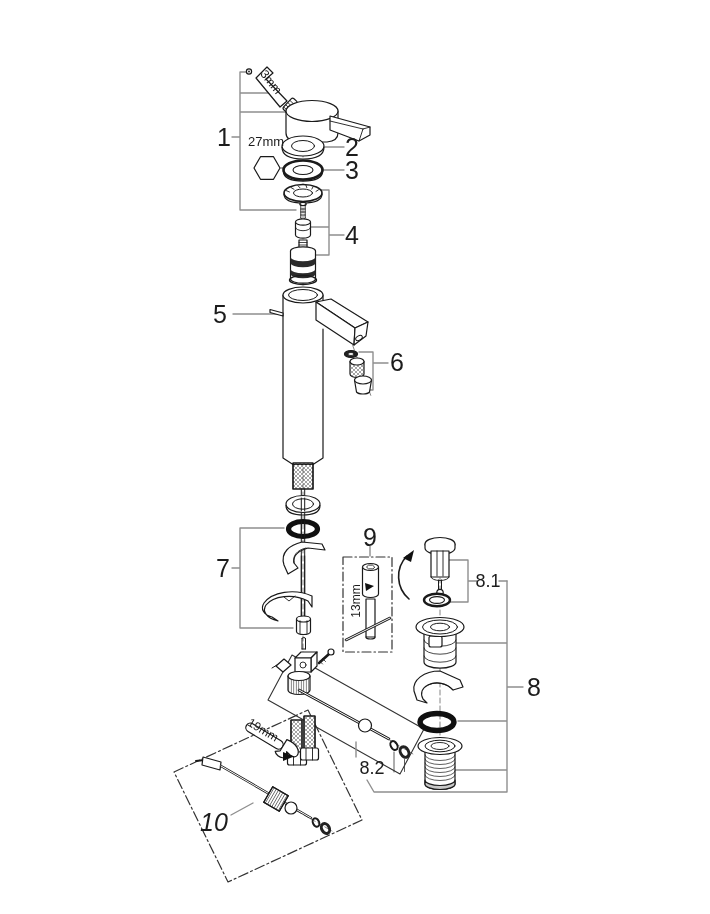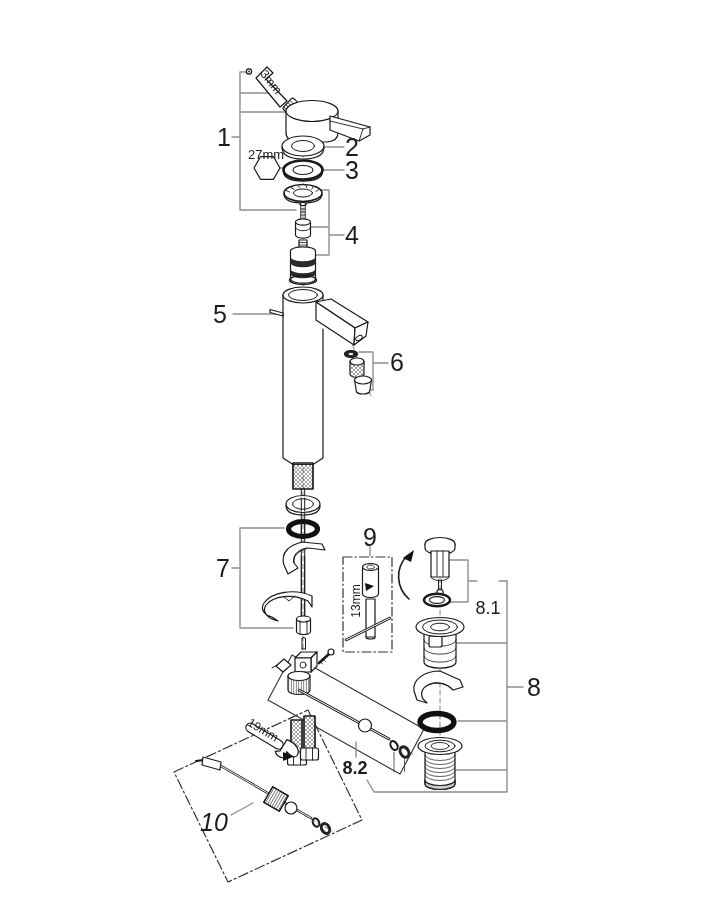--- a/index.html
+++ b/index.html
@@ -308,23 +308,23 @@
 </svg>
 
 <div class="label lab-big" style="left:224px;top:137px;">1</div>
 <div class="label lab-big" style="left:352px;top:147px;">2</div>
 <div class="label lab-big" style="left:352px;top:170px;">3</div>
 <div class="label lab-big" style="left:352px;top:235px;">4</div>
 <div class="label lab-big" style="left:220px;top:314px;">5</div>
 <div class="label lab-big" style="left:397px;top:362px;">6</div>
 <div class="label lab-big" style="left:223px;top:568px;">7</div>
 <div class="label lab-big" style="left:534px;top:687px;">8</div>
-<div class="label lab-med" style="left:488px;top:581px;margin-top:27px;">8.1</div>
-<div class="label lab-med" style="left:355px;top:768px;font-weight:bold;">8.2</div>
+<div class="label lab-med" style="left:488px;top:581px;">8.1</div>
+<div class="label lab-med" style="left:372px;top:768px;">8.2</div>
 <div class="label lab-big" style="left:370px;top:537px;">9</div>
 <div class="label lab-big" style="left:214px;top:822px;font-style:italic;">10</div>
 
-<div class="label lab-sm" style="left:266px;top:154px;">27mm</div>
+<div class="label lab-sm" style="left:266px;top:141px;">27mm</div>
 <div class="label lab-rot r52" style="left:271px;top:82px;">3mm</div>
 <div class="label lab-rot r-90" style="left:356px;top:601px;">13mm</div>
 <div class="label lab-rot r31" style="left:263px;top:730px;">19mm</div>
 
 </div>
 
 </body></html>

